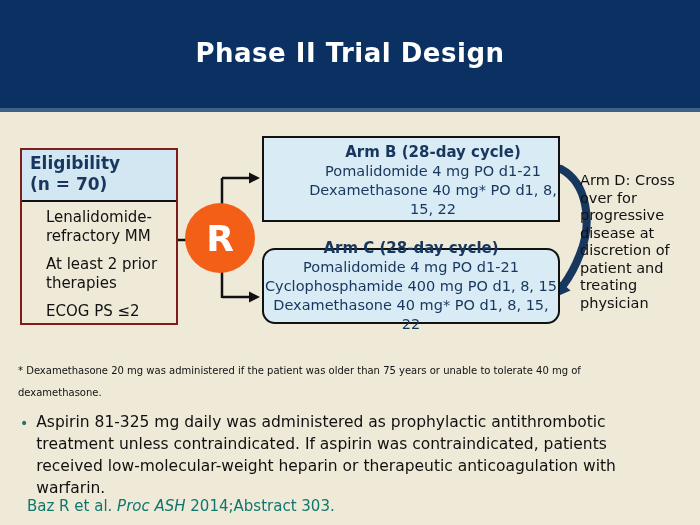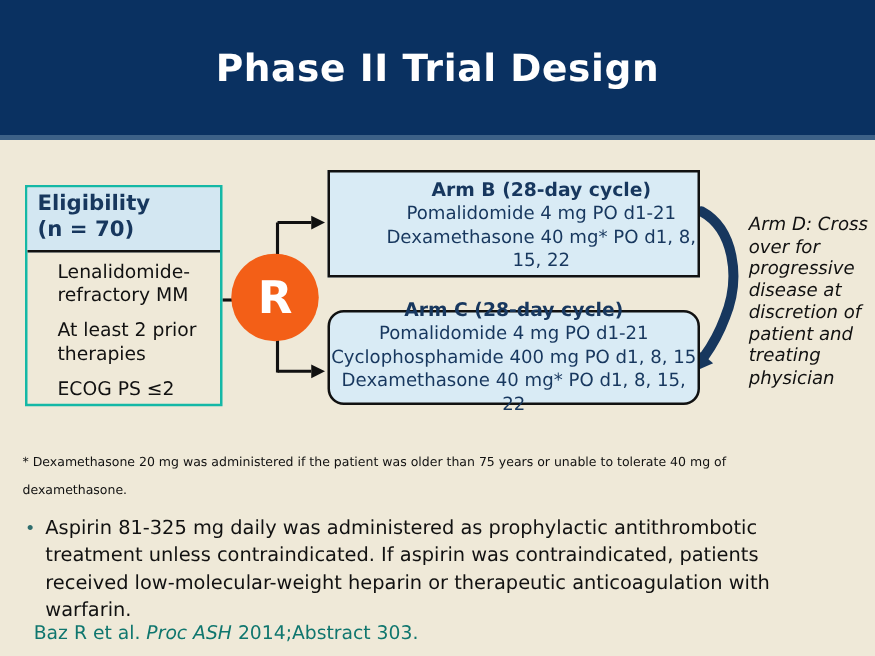--- a/index.html
+++ b/index.html
@@ -19,38 +19,38 @@
     width: 700px;
     height: 108px;
     background: #0a3161;
     border-bottom: 4px solid #3d6187;
   }
   .header h1 {
     margin: 0;
     padding-top: 38px;
     text-align: center;
     color: #ffffff;
-    font-size: 30px;
+    font-size: 26px;
     font-weight: bold;
     letter-spacing: 0.5px;
   }
 
   
   .connectors {
     position: absolute;
     left: 0; top: 0;
     pointer-events: none;
   }
 
   
   .elig-box {
     position: absolute;
     left: 20px; top: 148px;
     width: 158px; height: 177px;
-    border: 2px solid #14b8a6;
+    border: 2px solid #7f1d1d;
     box-sizing: border-box;
     background: transparent;
   }
   .elig-header {
     background: #d3e7f2;
     border-bottom: 2px solid #111111;
     padding: 3px 8px 5px 8px;
     color: #17375e;
     font-weight: bold;
     font-size: 17px;
@@ -92,27 +92,26 @@
     font-size: 14.5px;
     line-height: 19px;
   }
   .arm-b { top: 136px; height: 86px; padding-top: 4px; padding-left: 44px; }
   .arm-c { top: 248px; height: 76px; border-radius: 13px; }
   .arm-title { font-weight: bold; font-size: 15px; }
 
   
   .arm-d-text {
     position: absolute;
-    left: 599px; top: 172px;
+    left: 580px; top: 172px;
     width: 100px;
     color: #111111;
     font-size: 14.5px;
     line-height: 17.5px;
     white-space: pre-line;
-    font-style: italic;
   }
 
   
   .footnote-asterisk {
     position: absolute;
     left: 18px; top: 360px;
     width: 648px;
     color: #111111;
     font-size: 10px;
     line-height: 22px;

